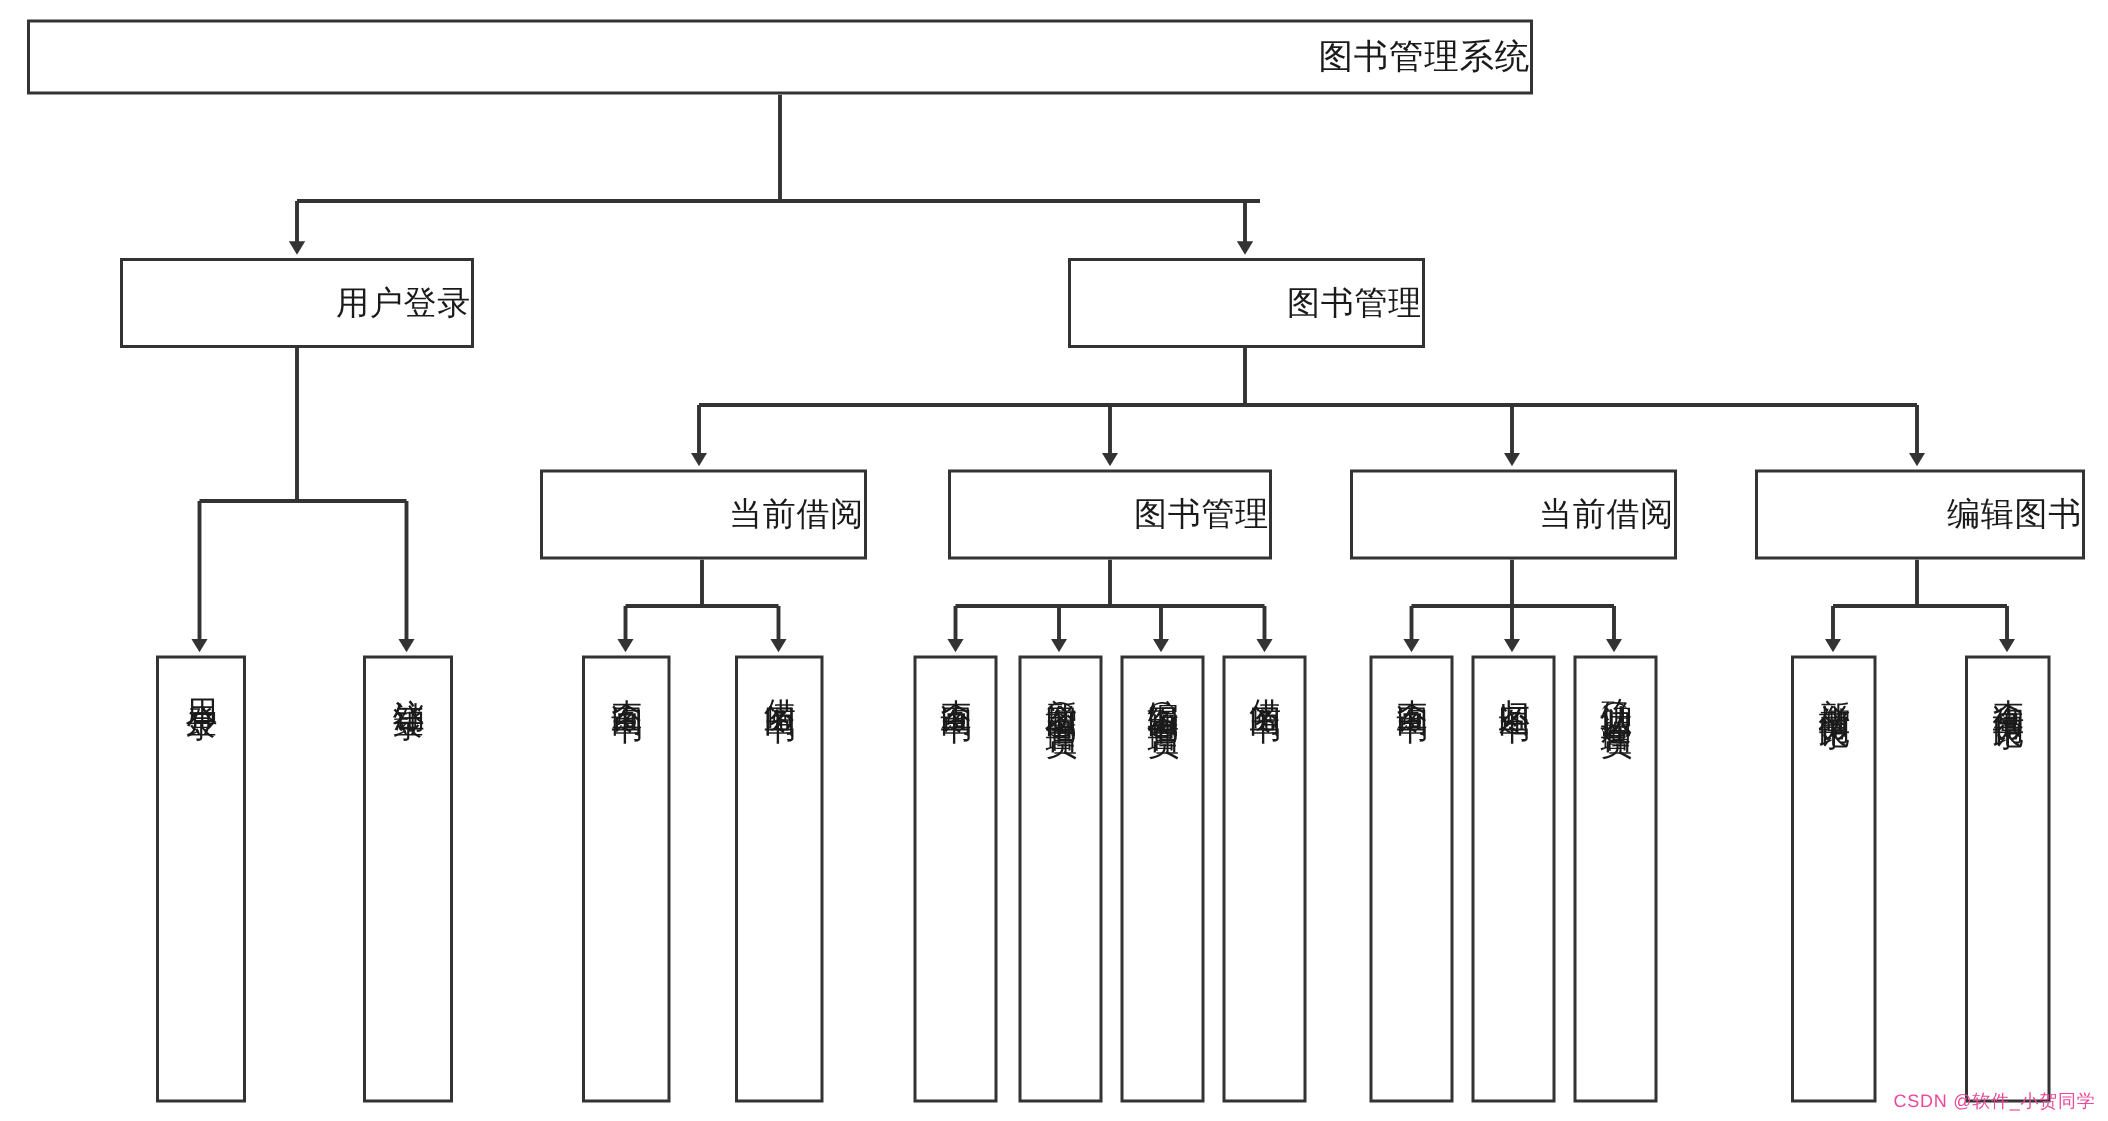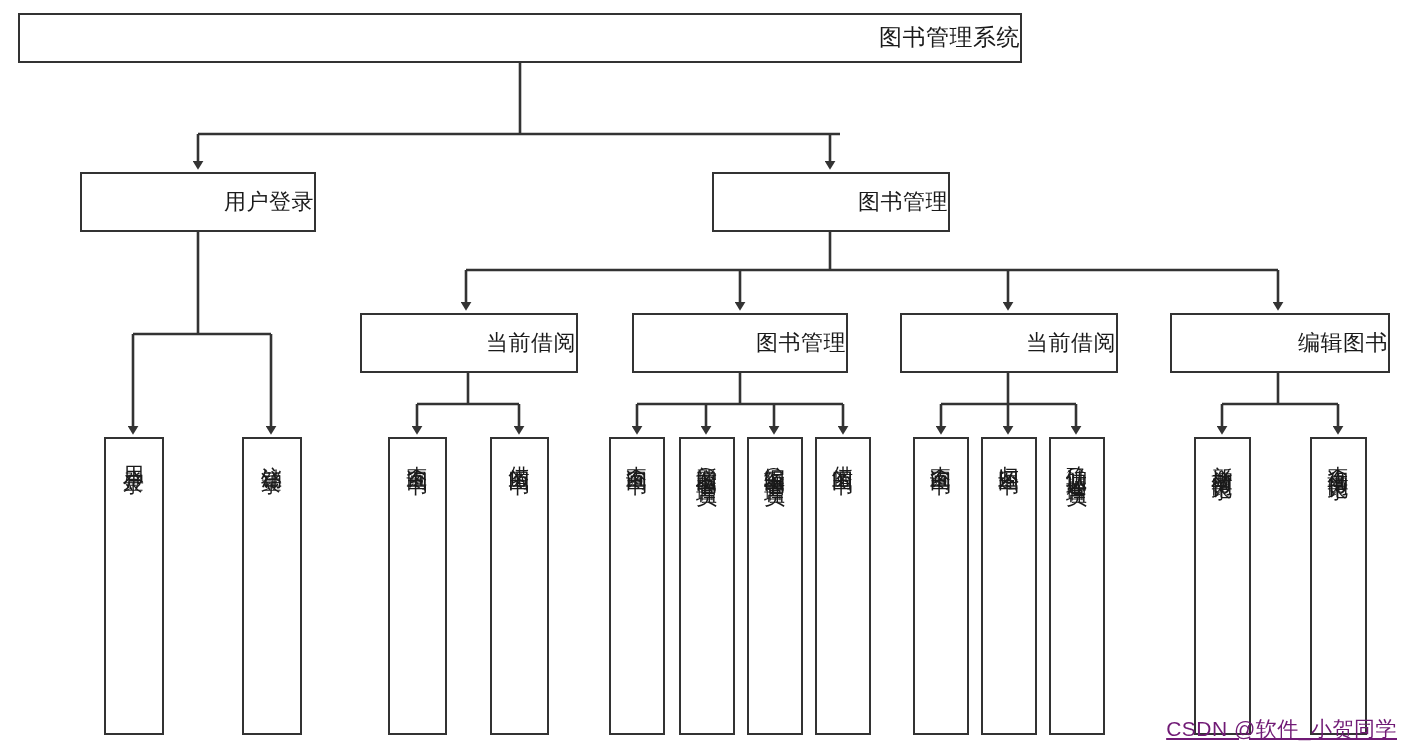--- a/index.html
+++ b/index.html
@@ -56,26 +56,25 @@
     text-orientation: upright;
     letter-spacing: 3px;
     line-height: 1.0;
     white-space: nowrap;
     display: block;
   }
   .watermark {
     position: absolute;
     right: 8px;
     bottom: 4px;
-    font-size: 21px;
-    color: #701a75;
+    font-size: 12px;
+    color: #ec4899;
     letter-spacing: 0.5px;
     user-select: none;
     white-space: nowrap;
-    text-decoration: underline;
   }
 </style>
 </head>
 <body>
 
 <div id="diagram-root">
 
   <svg class="wires" viewBox="0 0 1405 747" xmlns="http://www.w3.org/2000/svg">
     <defs>
       <marker id="arrowhead" markerWidth="9" markerHeight="11" refX="1.2" refY="5.5" orient="auto" markerUnits="userSpaceOnUse">

